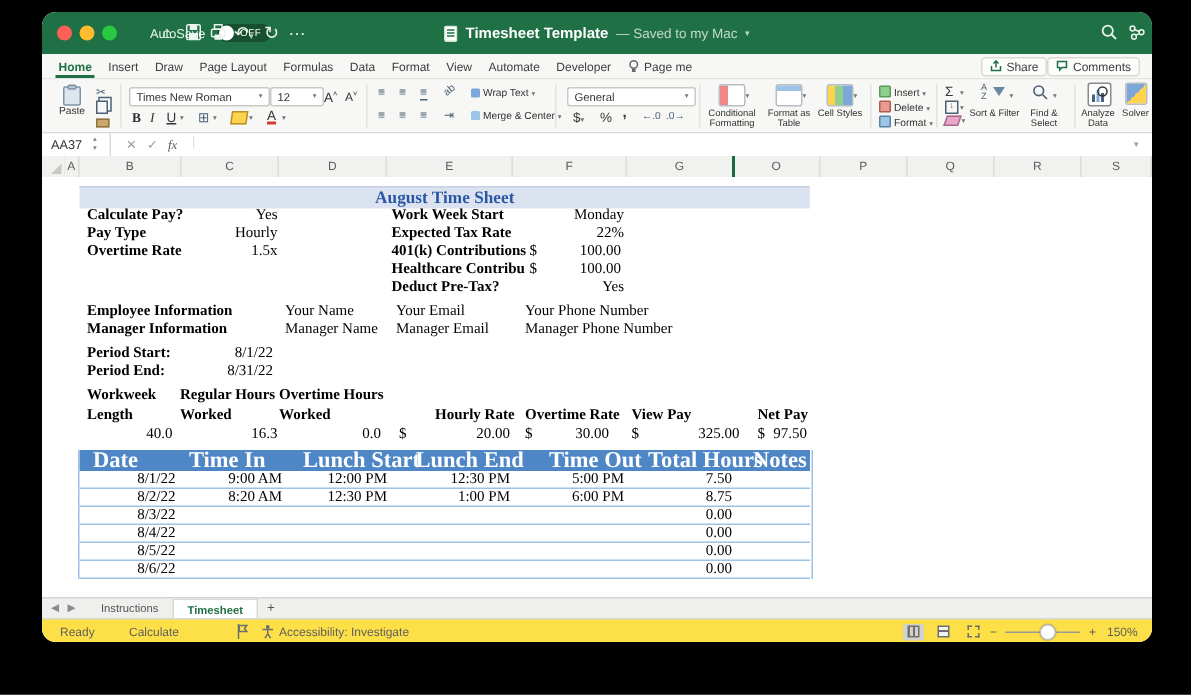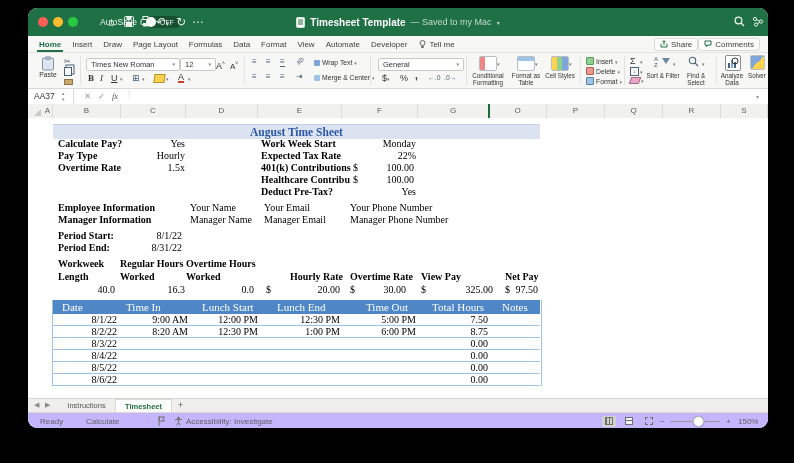--- a/index.html
+++ b/index.html
@@ -68,35 +68,35 @@
     border-bottom:1px solid #e0e0de;box-sizing:border-box;overflow:hidden;}
   
   #cells{position:absolute;left:0;top:110px;width:740px;height:280px;background:#fff;overflow:hidden;
     font-family:"Liberation Serif","DejaVu Serif",serif;font-size:10px;color:#000;padding-left:17px;}
   .cell{position:absolute;white-space:nowrap;line-height:12px;}
   .b{font-weight:bold;}
   .ra{text-align:right;}
   #sheet-title{position:absolute;left:25px;top:6px;width:487px;height:14px;line-height:14px;text-align:center;
     font-weight:bold;font-size:11.5px;color:#2a57a5;background:#dbe3f1;border-top:1px solid #c6d0e6;}
   #ts-header{position:absolute;left:25px;top:182px;width:487px;height:14px;background:#4e86c6;}
-  .tsh{position:absolute;top:0;height:14px;line-height:14px;color:#fff;font-weight:normal;font-size:11px;white-space:nowrap;}
+  .tsh{position:absolute;top:0;height:14px;line-height:14px;color:#fff;font-weight:bold;font-size:15px;white-space:nowrap;}
   .tsrow{position:absolute;left:25px;width:487px;height:12px;border-bottom:1px solid #9cc2e5;
     box-sizing:border-box;background:#fff;}
   .tscell{position:absolute;top:0;width:62px;height:12px;line-height:11px;text-align:right;font-size:10px;}
   #ts-frame{position:absolute;left:24px;top:182px;width:488px;height:86px;border-left:1px solid #9cc2e5;
     border-right:1px solid #9cc2e5;pointer-events:none;}
   
   #sheettabs{position:absolute;left:0;top:390px;width:740px;height:14px;background:#efefed;
     border-top:1px solid #d5d5d2;}
   .navarr{position:absolute;top:2px;font-size:7px;color:#8a8a8a;}
   .stab{position:absolute;top:0;height:14px;line-height:14px;text-align:center;font-size:7.5px;color:#555;
     border-right:1px solid #d9d9d6;box-sizing:border-box;}
   .stab.active{background:#fff;color:#1f7044;font-weight:bold;border-top:1px solid #d9d9d6;}
   
-  #statusbar{position:absolute;left:0;top:404px;width:740px;height:16px;background:#c4b5fd;
+  #statusbar{position:absolute;left:0;top:404px;width:740px;height:16px;background:#fde047;
     border-top:1px solid #d8d8d5;font-size:8px;color:#5f5f5f;}
   .sb{position:absolute;top:4px;white-space:nowrap;}
   .viewbtn{position:absolute;top:2.5px;width:14px;height:11px;border-radius:2px;display:flex;
     align-items:center;justify-content:center;}
   .viewbtn.active{background:#d2d2cf;}
   .vic{width:8px;height:8px;border:1px solid #6f6f6d;box-sizing:border-box;}
   .vic.cols{background:repeating-linear-gradient(90deg,#6f6f6d 0 1px,transparent 1px 3px);}
   .vic.page{background:linear-gradient(#f2f2f0 0 2px,#6f6f6d 2px 3px,#f2f2f0 3px 100%);}
   #zoom-track{position:absolute;top:7.5px;left:642px;width:50px;height:1.5px;background:#9a9a98;}
   #zoom-knob{position:absolute;top:3px;left:665px;width:9px;height:9px;border-radius:50%;background:#fff;
@@ -174,21 +174,21 @@
       <span class="rtab">Data</span>
       <span class="rtab">Format</span>
       <span class="rtab">View</span>
       <span class="rtab">Automate</span>
       <span class="rtab">Developer</span>
       <span id="tellme">
         <svg width="7" height="9" viewBox="0 0 7 9">
           <circle cx="3.5" cy="3" r="2.5" fill="none" stroke="#666"></circle>
           <rect x="2.3" y="6" width="2.4" height="2" fill="#666"></rect>
         </svg>
-        <span>Tell me</span>
+        <span>Page me</span>
       </span>
     <span id="tabrow-right">
       <span class="tr-btn">
         <svg width="8" height="8" viewBox="0 0 8 8">
             <path d="M4 5V0.8M2.3 2.3 4 0.6 5.7 2.3" fill="none" stroke="#1f7044" stroke-width="1"></path>
             <path d="M1 4v3h6V4" fill="none" stroke="#1f7044"></path>
           </svg>
         <span>Share</span>
       </span>
       <span class="tr-btn">

